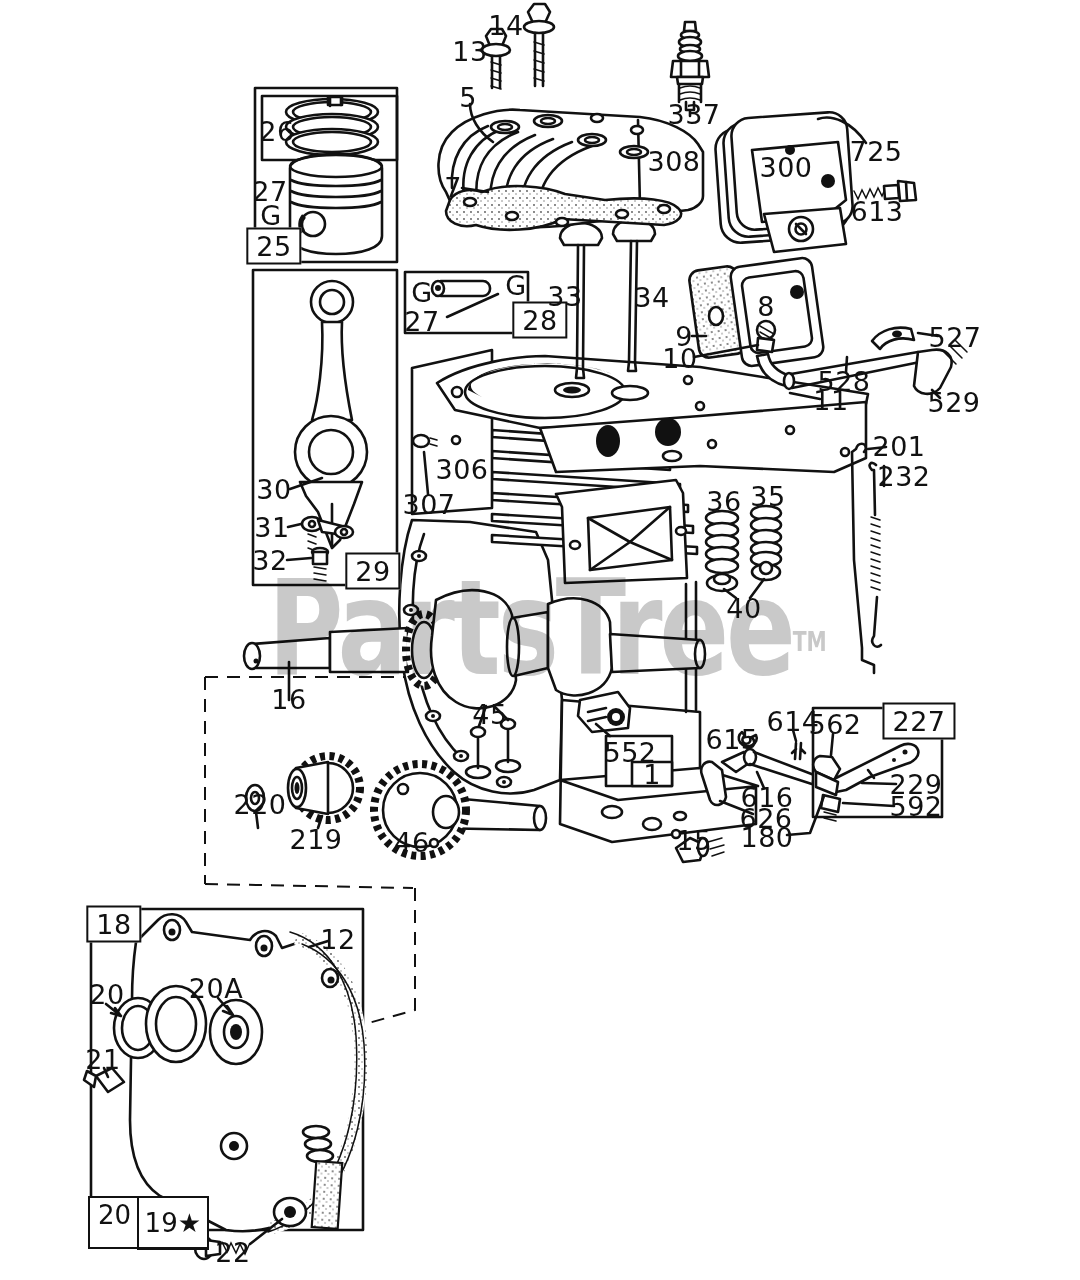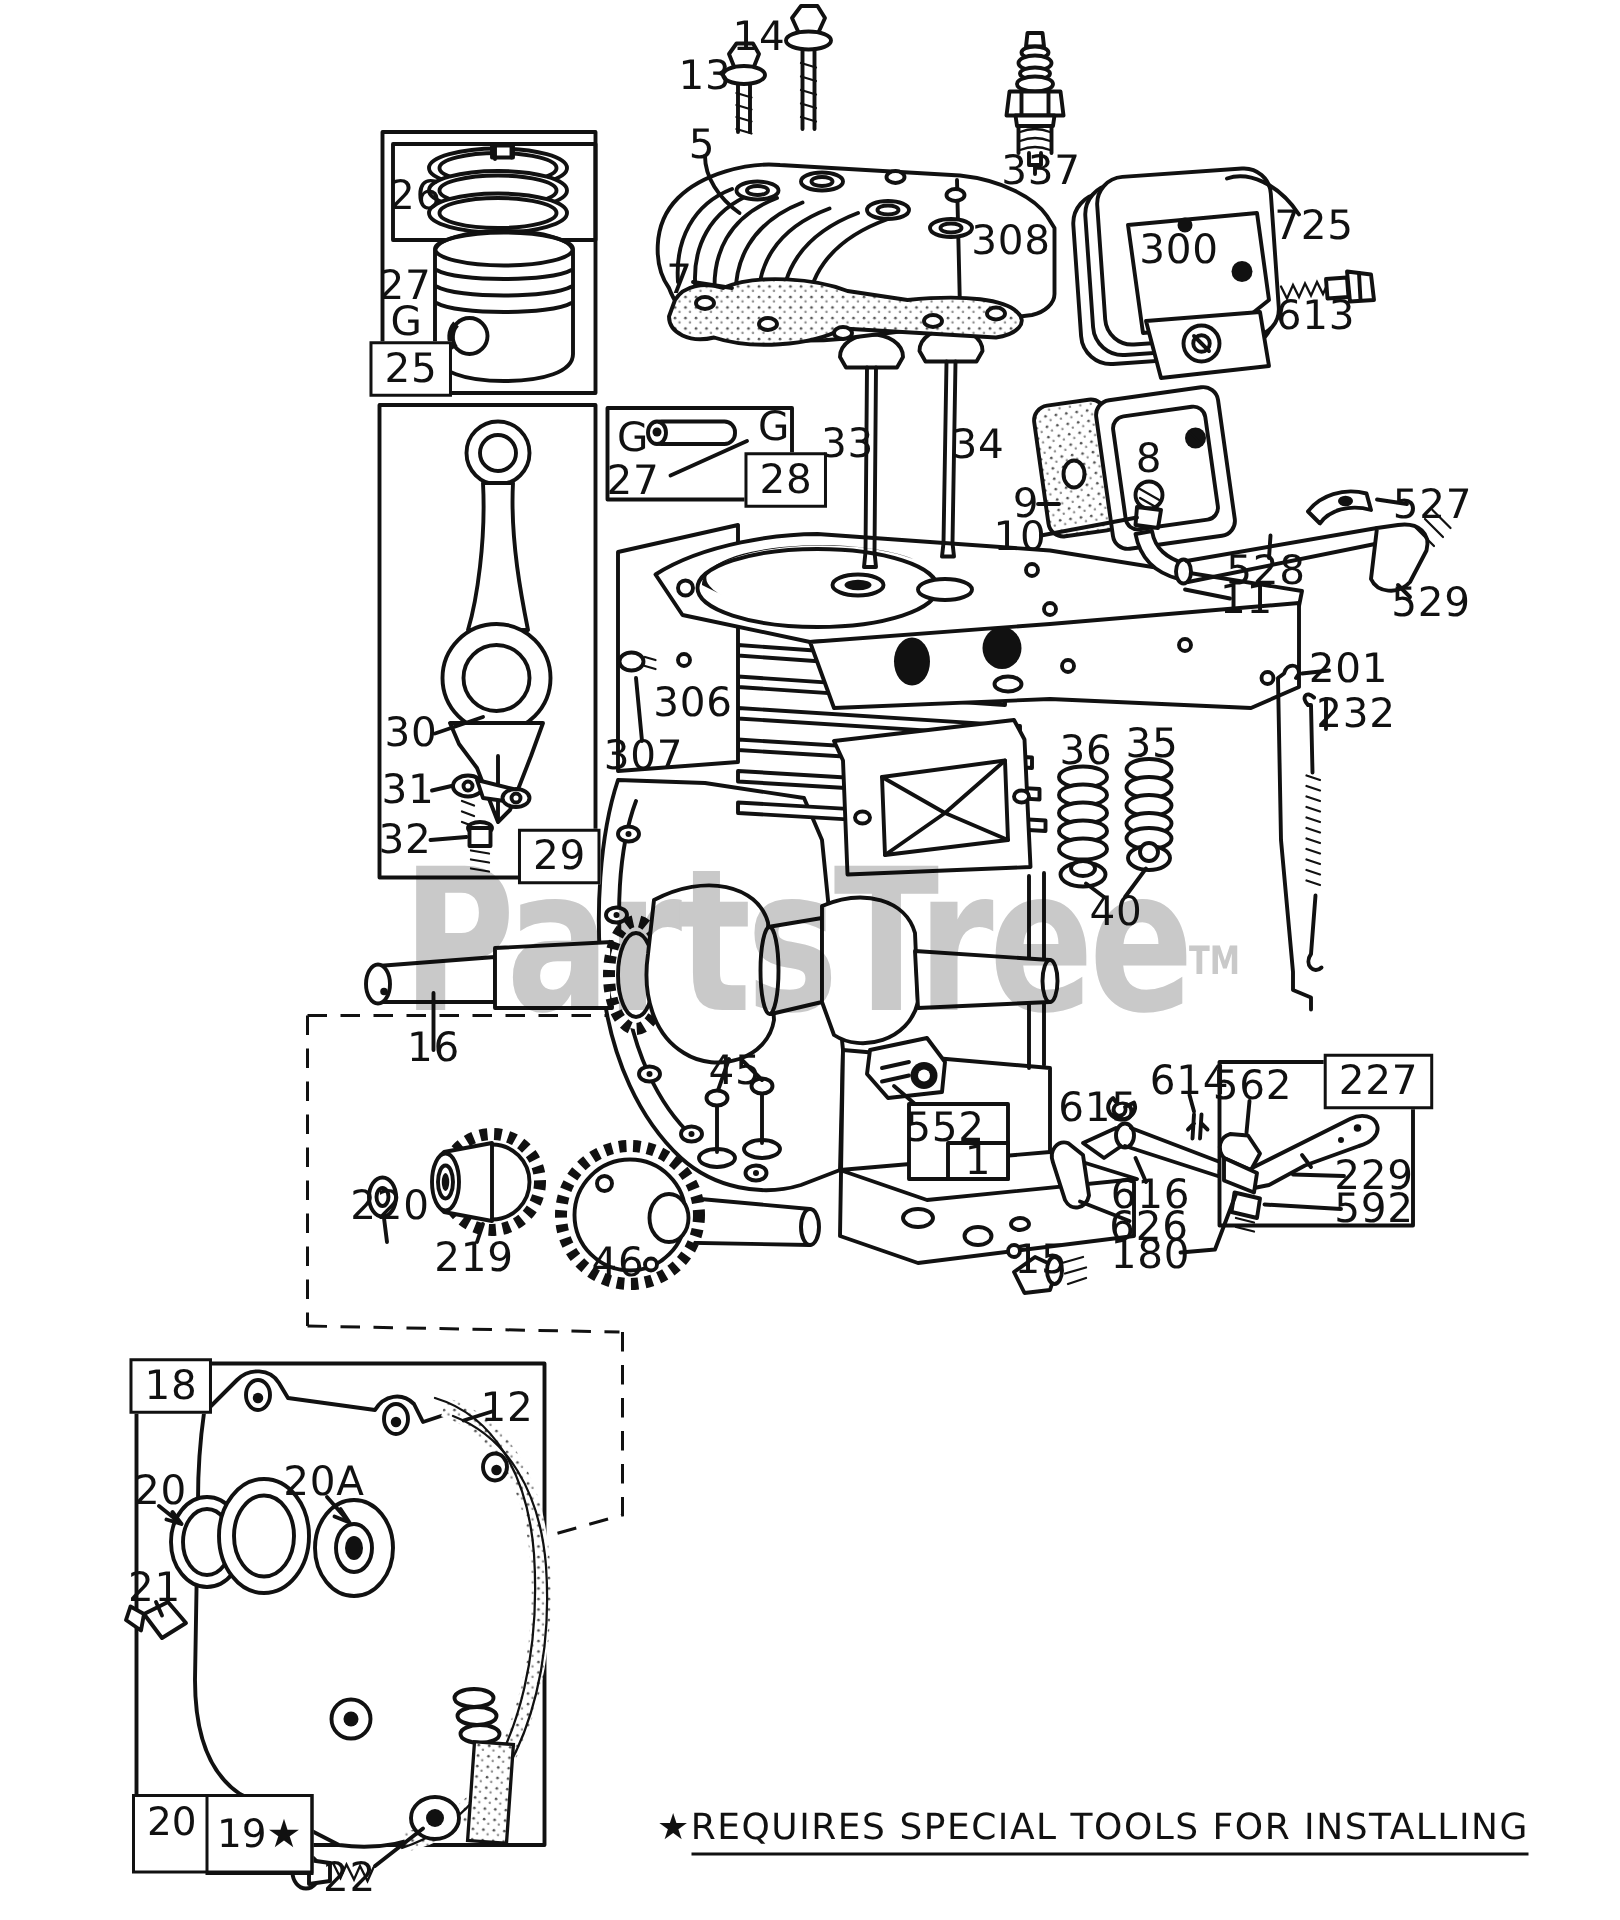--- a/index.html
+++ b/index.html
@@ -467,21 +467,21 @@
 <div class="lbl" style="left:786px;top:167px">300</div>
 <div class="lbl" style="left:876px;top:151px">725</div>
 <div class="lbl" style="left:877px;top:211px">613</div>
 <div class="lbl" style="left:277px;top:131px">26</div>
 <div class="lbl" style="left:270px;top:191px">27</div>
 <div class="lbl" style="left:271px;top:215px">G</div>
 <div class="lbl boxed" style="left:274px;top:246px">25</div>
 <div class="lbl" style="left:422px;top:292px">G</div>
 <div class="lbl" style="left:516px;top:285px">G</div>
 <div class="lbl" style="left:422px;top:321px">27</div>
-<div class="lbl boxed" style="left:524px;top:320px">28</div>
+<div class="lbl boxed" style="left:540px;top:320px">28</div>
 <div class="lbl" style="left:565px;top:296px">33</div>
 <div class="lbl" style="left:652px;top:297px">34</div>
 <div class="lbl" style="left:766px;top:306px">8</div>
 <div class="lbl" style="left:684px;top:336px">9</div>
 <div class="lbl" style="left:680px;top:358px">10</div>
 <div class="lbl" style="left:831px;top:400px">11</div>
 <div class="lbl" style="left:955px;top:337px">527</div>
 <div class="lbl" style="left:844px;top:381px">528</div>
 <div class="lbl" style="left:954px;top:402px">529</div>
 <div class="lbl" style="left:274px;top:489px">30</div>
@@ -517,15 +517,14 @@
 <div class="lbl" style="left:107px;top:994px">20</div>
 <div class="lbl" style="left:216px;top:988px">20A</div>
 <div class="lbl" style="left:103px;top:1059px">21</div>
 <div class="lbl" style="left:233px;top:1252px">22</div>
 
 <div class="splitbox">
   <div class="cell">20</div>
   <div class="cell star">19★</div>
 </div>
 
-<div class="footnote"><span>★</span><span class="ul">REQUIRES SPECIAL TOOLS FOR INSTALLING</span></div>
 
 </div>
 
 </body></html>

